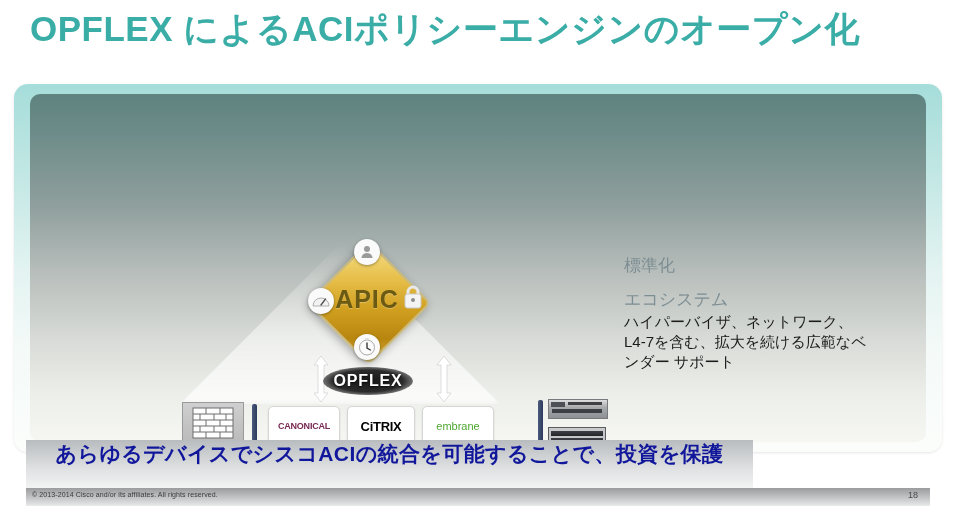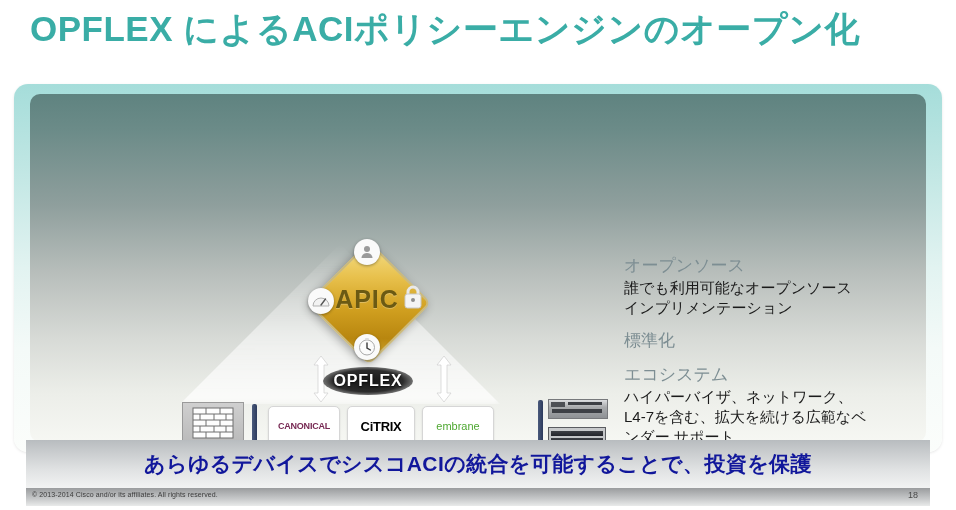--- a/index.html
+++ b/index.html
@@ -127,23 +127,23 @@
   .rack-slot{height:5px;margin-bottom:2px;background:linear-gradient(180deg,#3c3f44,#22242a);}
 
   
   #text-col{position:absolute;left:594px;top:160px;width:320px;}
   .sec{margin-bottom:11px;}
   .sec-h{font-size:17px;color:#7d8e93;line-height:23px;margin-bottom:1px;}
   .sec-b{font-size:15px;color:#1b1b1b;line-height:20px;}
 
   
   #bottom-banner{
-    position:absolute;left:26px;top:440px;width:904px;height:48px;
+    position:absolute;left:26px;top:440px;width:727px;height:48px;
     background:linear-gradient(180deg,#b8bcbf 0%,#c9ccce 25%,#dfe1e2 60%,#f2f3f3 100%);
-    display:flex;align-items:center;justify-content:center;
+    display:flex;align-items:flex-start;justify-content:center;
   }
   #bottom-text{
     color:#11179b;font-size:21px;font-weight:bold;letter-spacing:.4px;
     white-space:nowrap;
   }
   #footer-bar{
     position:absolute;left:26px;top:488px;width:904px;height:18px;
     background:linear-gradient(180deg,#9a9c9e,#c7c9ca 60%,#e9eaea);
   }
   #copyright{
@@ -267,25 +267,20 @@
     </div>
     <div id="rack-big">
       <div class="rack-slot"></div>
       <div class="rack-slot"></div>
 
     </div>
   </div>
 
   <div id="text-col">
     <div class="sec">
-      <div class="sec-h">オープンソース</div>
-      <div class="sec-b" style="white-space:pre-line">誰でも利用可能なオープンソース
-インプリメンテーション</div>
-    </div>
-    <div class="sec">
       <div class="sec-h">標準化</div>
     </div>
     <div class="sec">
       <div class="sec-h">エコシステム</div>
       <div class="sec-b" style="white-space:pre-line">ハイパーバイザ、ネットワーク、
 L4-7を含む、拡大を続ける広範なベ
 ンダー サポート</div>
     </div>
   </div>
 

